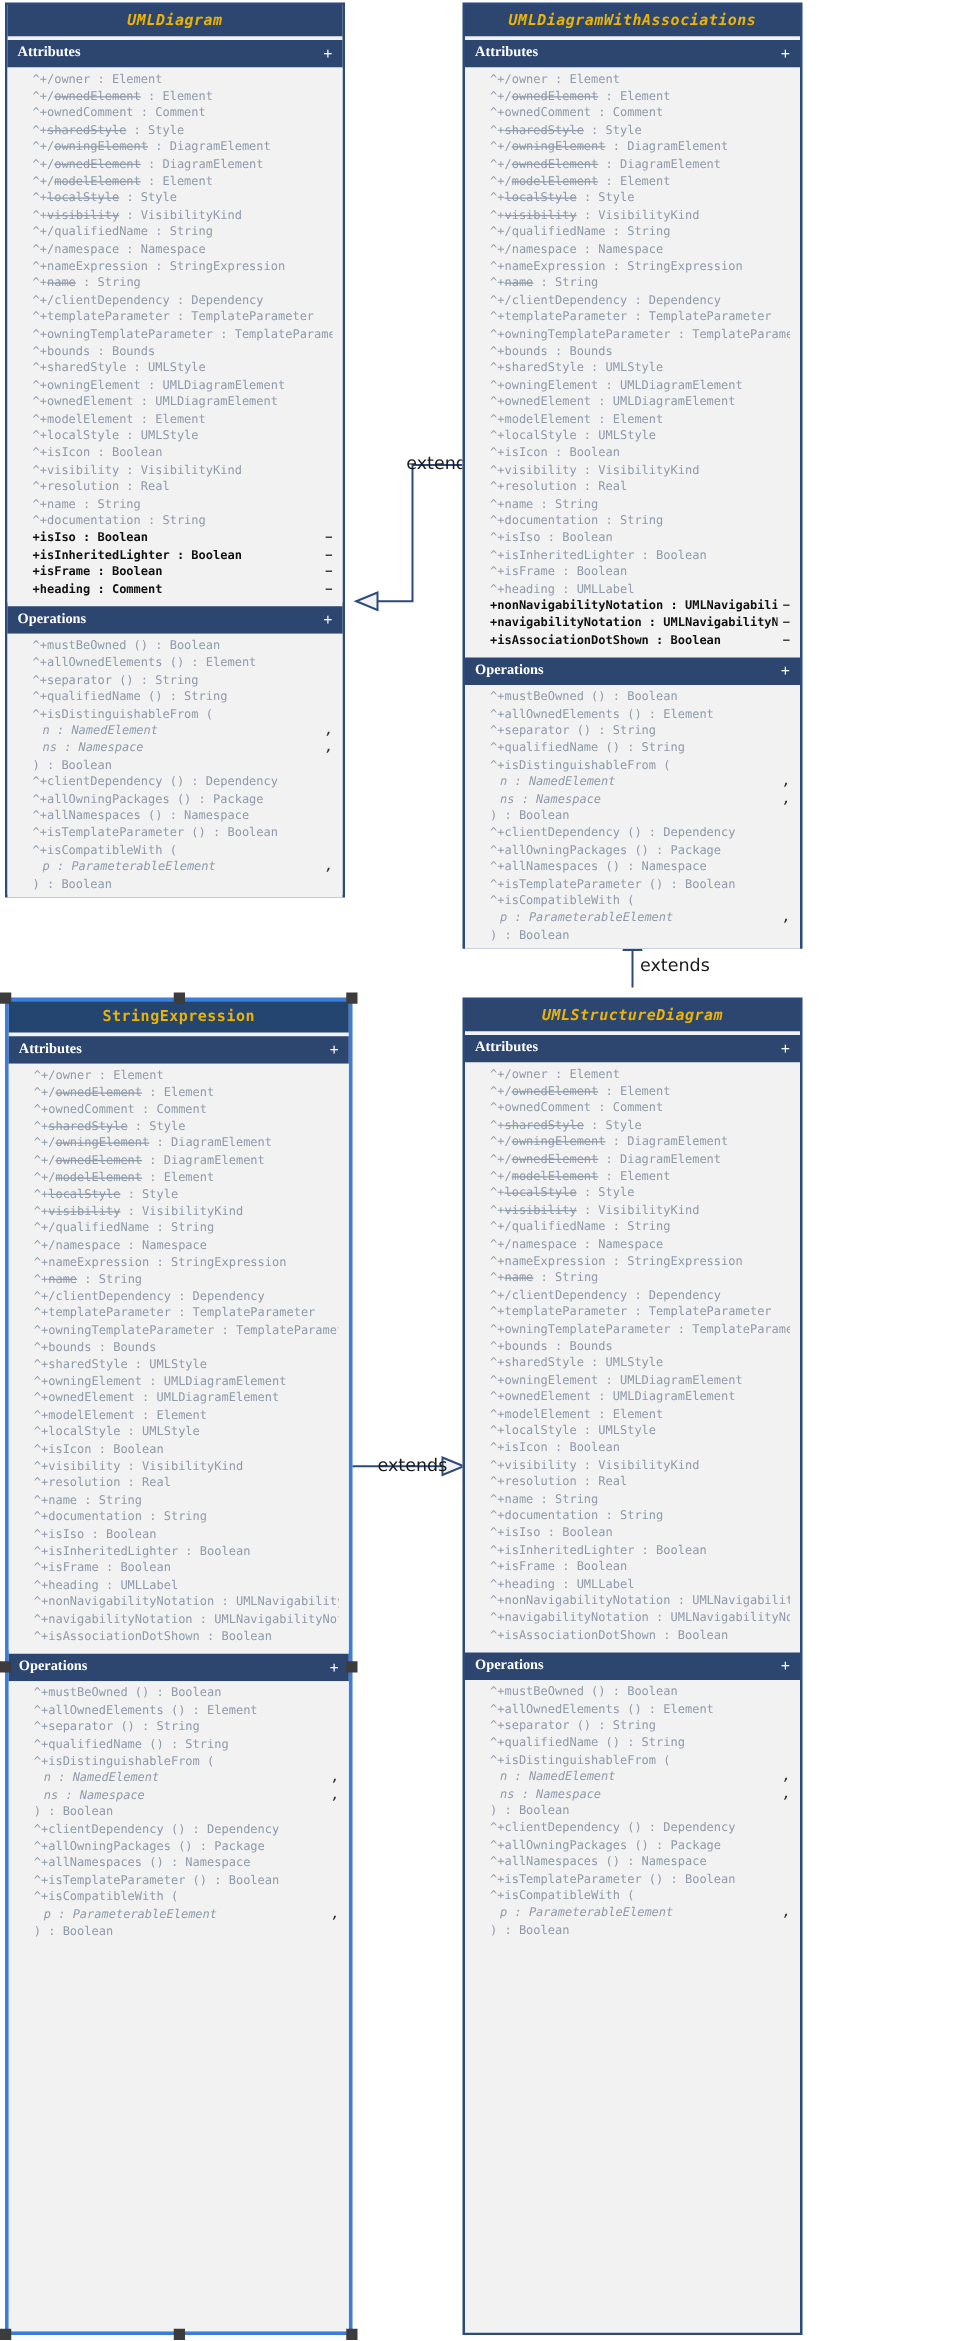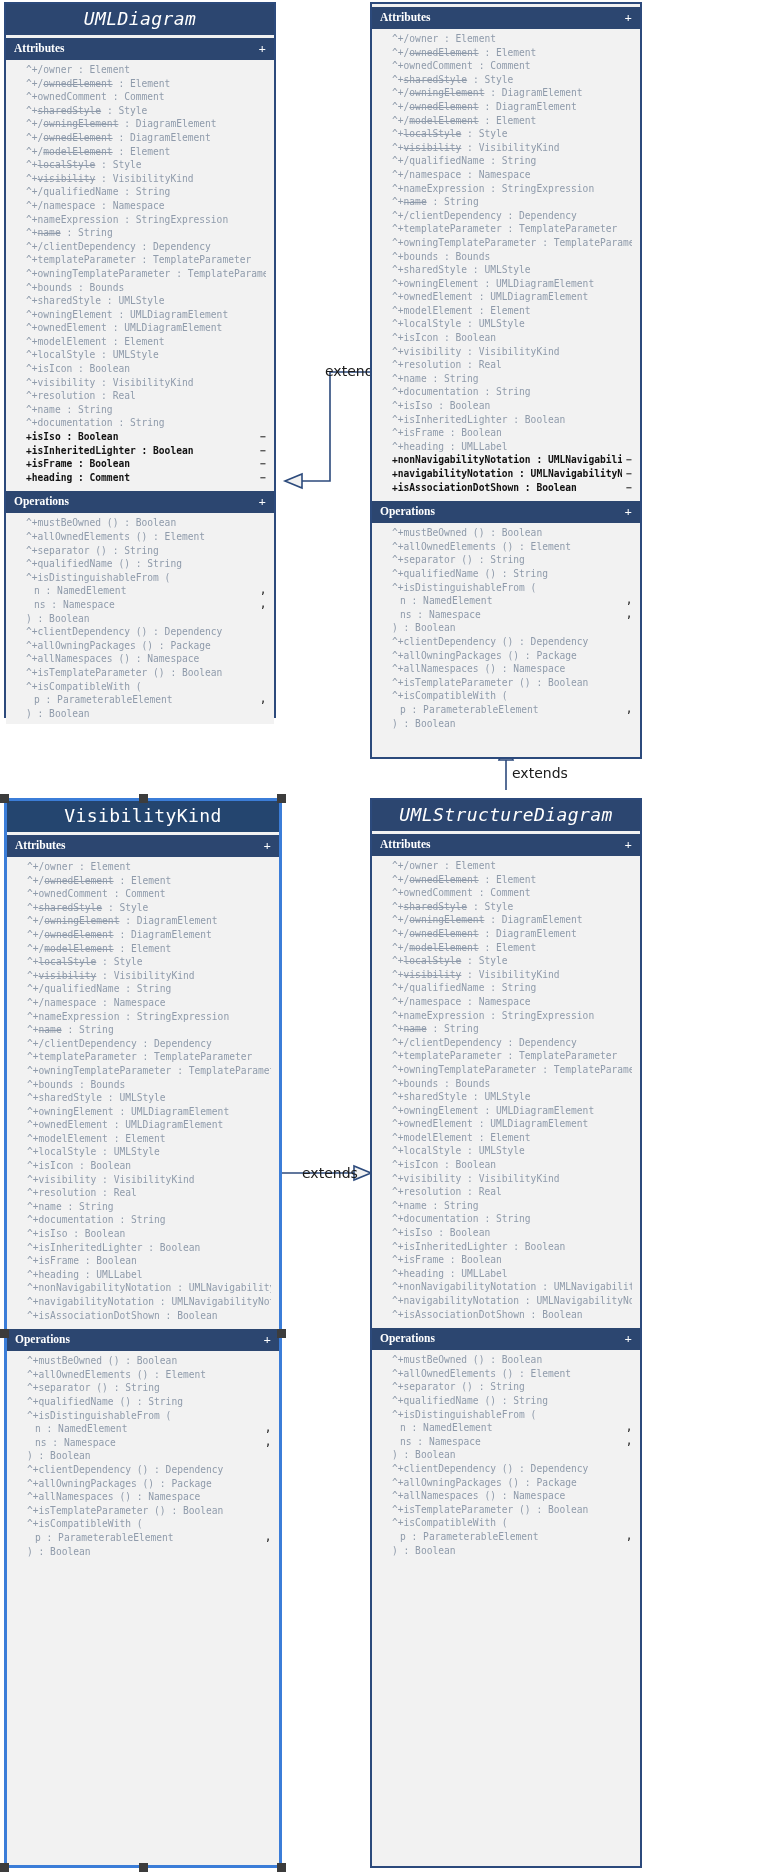--- a/index.html
+++ b/index.html
@@ -18,24 +18,24 @@
     background:#f2f2f2;
     border:2px solid #2c4a7c;
     box-sizing:border-box;
     display:flex;flex-direction:column;
   }
   .uclass.selected{
     border:3px solid #3b7dd8;
   }
   .title{
     background:#2c4670;
-    color:#ffffff;
+    color:#eab308;
     font-style:italic;
-    font-weight:normal;
-    font-size:18px;
+    font-weight:bold;
+    font-size:12px;
     text-align:center;
     padding:6px 2px 7px 2px;
     letter-spacing:.4px;
     line-height:1;
   }
   .title.plain{font-style:normal;}
   .selected .title{background:#24456f;}
   .compartment-hdr{
     background:#2c4670;
     color:#ffffff;
@@ -59,21 +59,21 @@
     white-space:nowrap;
     color:#8f9bab;
     display:flex;
     justify-content:space-between;
     align-items:baseline;
     overflow:hidden;
   }
   .row .txt{overflow:hidden;text-overflow:clip;}
   .row .mk{color:#333;font-weight:bold;padding-left:4px;}
   .row.own{color:#111111;font-weight:bold;text-align:center;}
-  .row.param{color:#8f9bab;padding-left:16px;}
+  .row.param{color:#8f9bab;padding-left:16px;font-style:italic;}
   .strike{text-decoration:line-through;}
   .spacer{flex:1 1 auto;background:#f2f2f2;}
 
   
   .handle{
     position:absolute;width:9px;height:9px;background:#3c3c3c;
   }
 
   
   svg.links{position:absolute;left:0;top:0;width:769px;height:1873px;pointer-events:none;}
@@ -261,20 +261,21 @@
             <span class="txt">p : ParameterableElement</span>
             <span class="mk">,</span>
           </div>
           <div class="row ">
             <span class="txt">) : Boolean</span>
           </div>
         </div>
         <div class="spacer"></div>
       </div>
       <div class="uclass" style="left: 370px; top: 2px; width: 272px; height: 757px;">
+        <div class="title">UMLDiagramWithAssociations</div>
         <div class="compartment-hdr">
           <span>Attributes</span>
           <span class="pm">+</span>
         </div>
         <div class="rows">
           <div class="row ">
             <span class="txt">^+/owner : Element</span>
           </div>
           <div class="row ">
             <span class="txt">^+/<span class="strike">ownedElement</span> : Element</span>
@@ -429,21 +430,21 @@
             <span class="txt">p : ParameterableElement</span>
             <span class="mk">,</span>
           </div>
           <div class="row ">
             <span class="txt">) : Boolean</span>
           </div>
         </div>
         <div class="spacer"></div>
       </div>
       <div class="uclass selected" style="left: 4px; top: 798px; width: 278px; height: 1070px;">
-        <div class="title plain">VisibilityKind</div>
+        <div class="title plain">StringExpression</div>
         <div class="compartment-hdr">
           <span>Attributes</span>
           <span class="pm">+</span>
         </div>
         <div class="rows">
           <div class="row ">
             <span class="txt">^+/owner : Element</span>
           </div>
           <div class="row ">
             <span class="txt">^+/<span class="strike">ownedElement</span> : Element</span>

